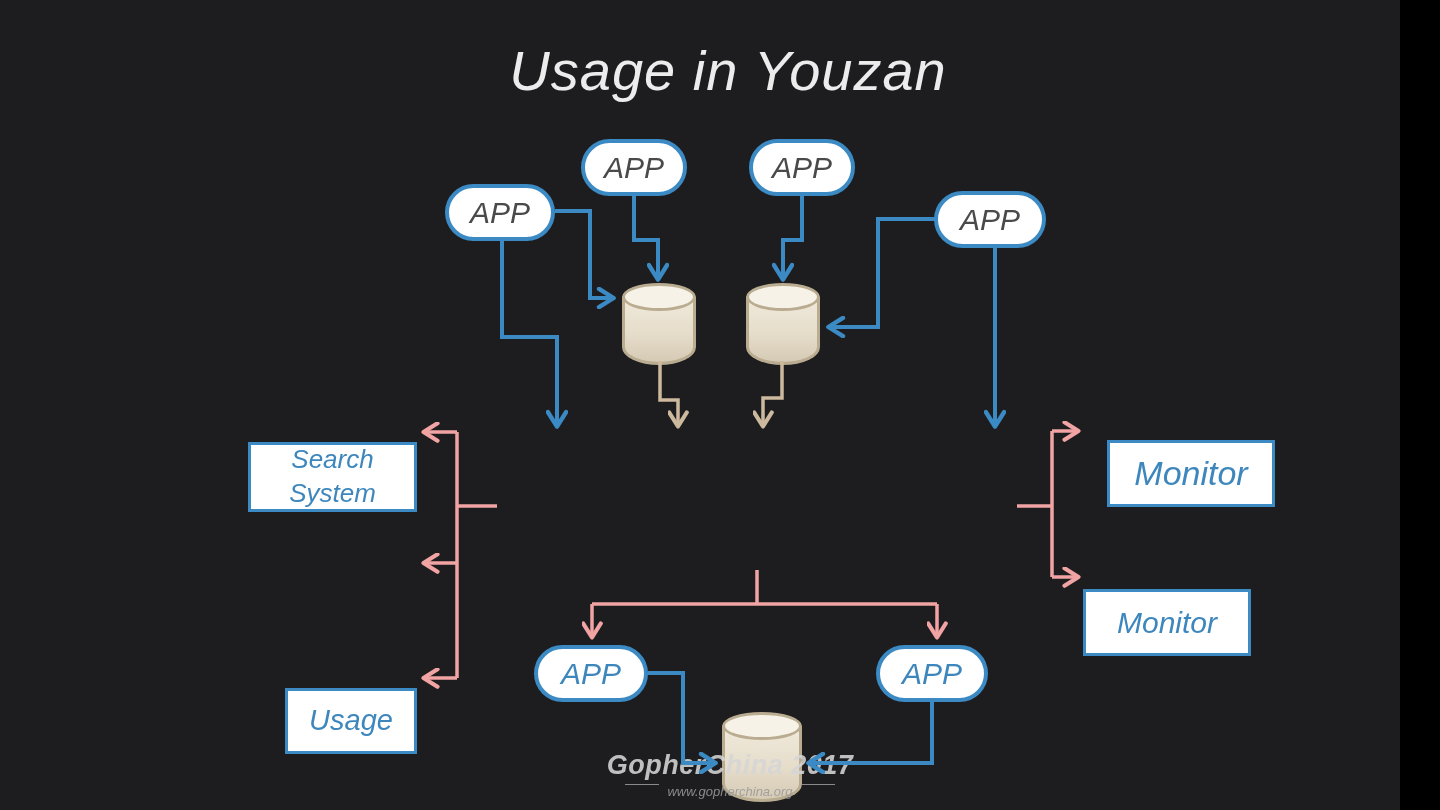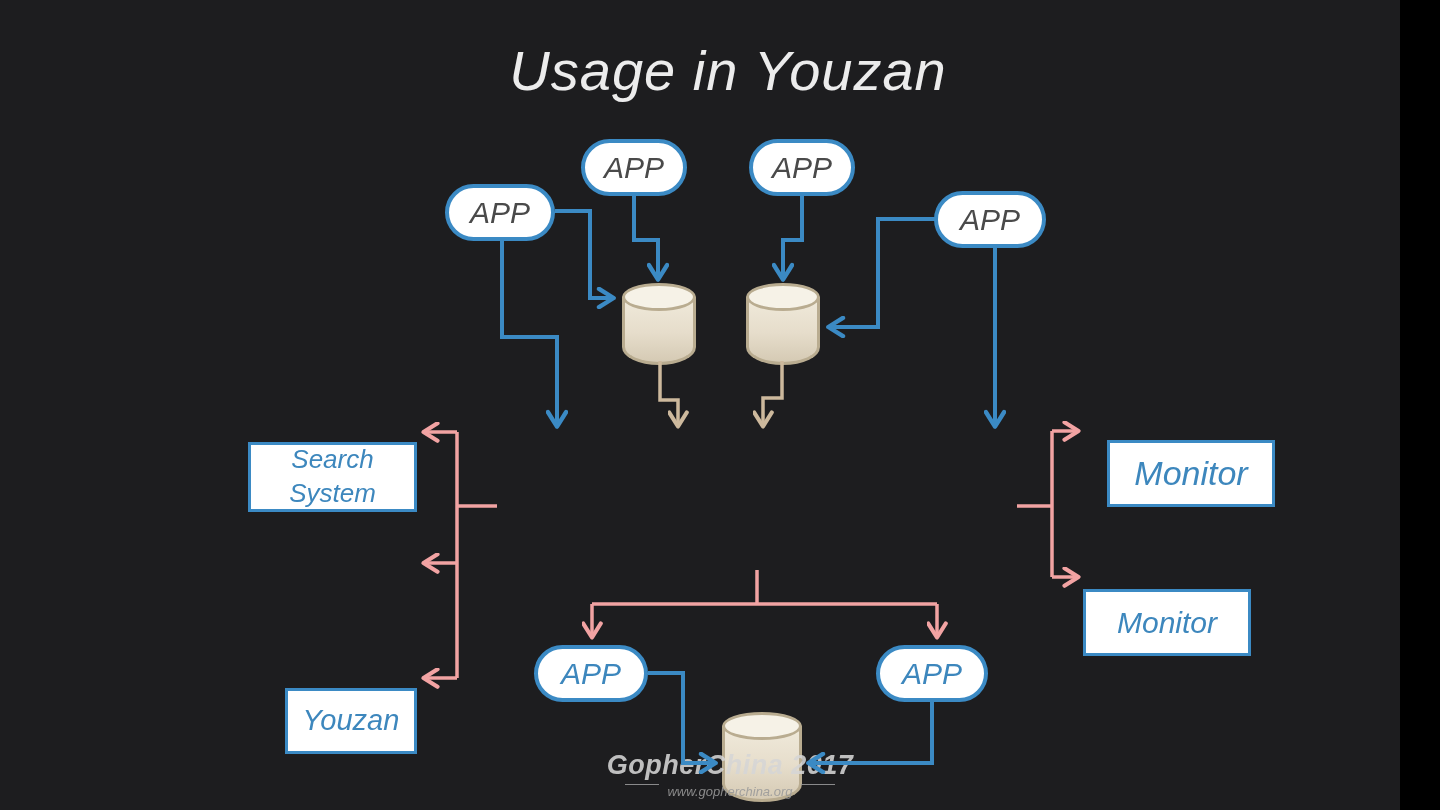--- a/index.html
+++ b/index.html
@@ -79,21 +79,21 @@
   <div class="cylinder" style="left:746px;top:283px;width:74px;height:82px;z-index:4;">
     <div class="cyl-body"></div>
     <div class="cyl-top"></div>
   </div>
 
 
   <div class="node rectbox" style="left:248px;top:396px;width:169px;height:70px;font-size:26px;">
     <span>Search System</span>
   </div>
   <div class="node rectbox" style="left:285px;top:642px;width:132px;height:66px;font-size:29px;">
-    <span>Youzan</span>
+    <span>Usage</span>
   </div>
 
   <div class="node rectbox" style="left:1107px;top:394px;width:168px;height:67px;font-size:34px;">
     <span>Monitor</span>
   </div>
   <div class="node rectbox" style="left:1083px;top:543px;width:168px;height:67px;font-size:30px;">
     <span>Monitor</span>
   </div>
 
   <div class="node pill blue-text" style="left:534px;top:645px;width:114px;height:57px;">

